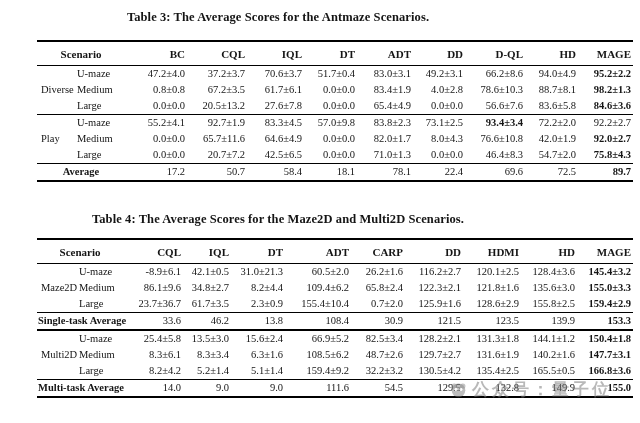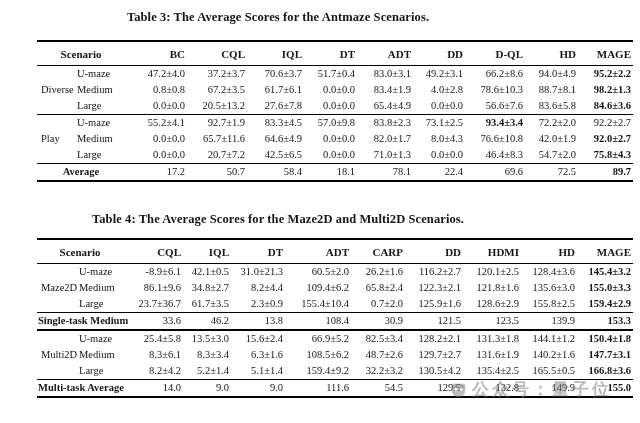--- a/index.html
+++ b/index.html
@@ -229,21 +229,21 @@
           <td class="num">61.7±3.5</td>
           <td class="num">2.3±0.9</td>
           <td class="num">155.4±10.4</td>
           <td class="num">0.7±2.0</td>
           <td class="num">125.9±1.6</td>
           <td class="num">128.6±2.9</td>
           <td class="num">155.8±2.5</td>
           <td class="num b">159.4±2.9</td>
         </tr>
         <tr class="sep">
-          <td class="avg-label avg-left" colspan="2">Single-task Medium</td>
+          <td class="avg-label avg-left" colspan="2">Single-task Average</td>
           <td class="num">33.6</td>
           <td class="num">46.2</td>
           <td class="num">13.8</td>
           <td class="num">108.4</td>
           <td class="num">30.9</td>
           <td class="num">121.5</td>
           <td class="num">123.5</td>
           <td class="num">139.9</td>
           <td class="num b">153.3</td>
         </tr>

